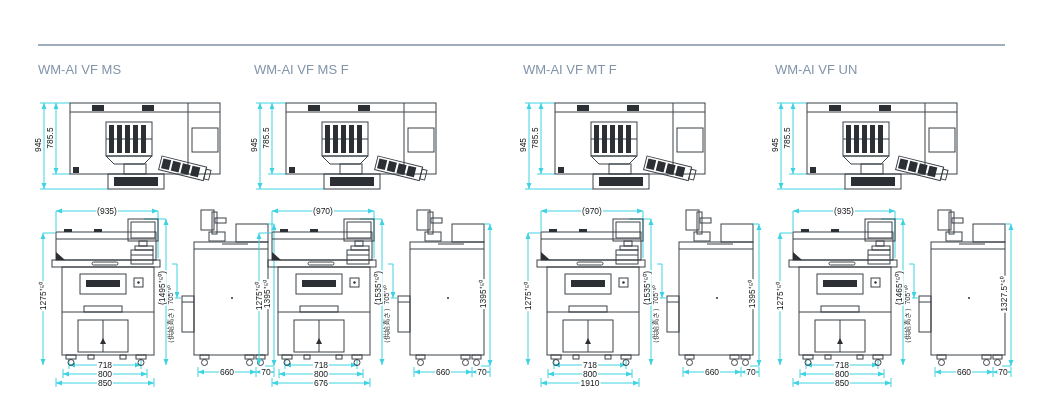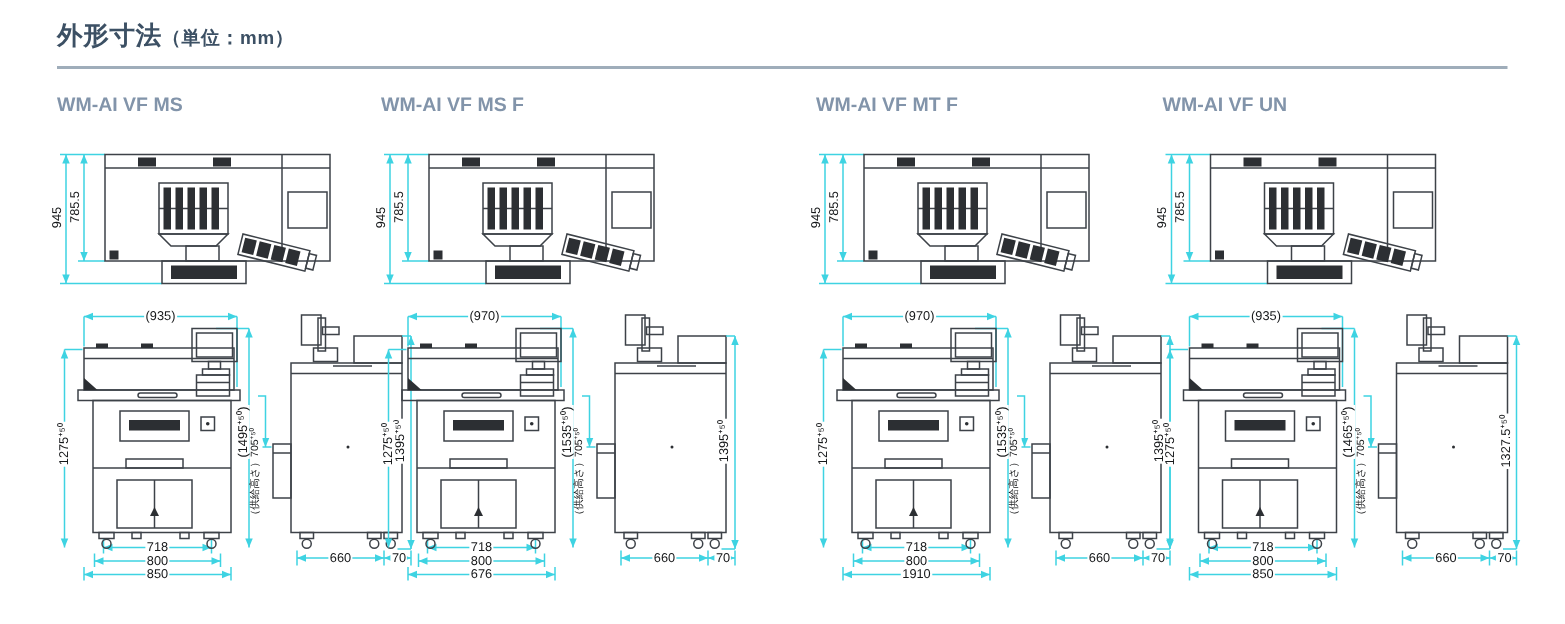--- a/index.html
+++ b/index.html
@@ -2,21 +2,21 @@
 <html><head>
 <meta charset="utf-8">
 <style>
   html,body{margin:0;padding:0;background:#fff;}
   body{width:1043px;height:416px;font-family:"Liberation Sans",sans-serif;position:relative;overflow:hidden;}
   .canvas{position:relative;width:1043px;height:416px;background:#fff;}
   .page-title{position:absolute;left:38px;top:12px;color:#3c5064;font-weight:bold;font-size:17px;letter-spacing:.5px;}
   .page-title .unit{font-size:12.5px;}
   .rule{position:absolute;left:38px;top:44px;width:967px;border-top:2px solid #9fadba;}
   .col{position:absolute;top:62px;width:244px;height:345px;}
-  .model{position:absolute;left:2px;top:0;color:#8294aa;font-weight:bold;font-size:13px;white-space:nowrap;}
+  .model{position:absolute;left:2px;top:0;color:#8294aa;font-weight:normal;font-size:13px;white-space:nowrap;}
   .topview{position:absolute;left:0;top:36px;width:200px;height:96px;}
   .frontview{position:absolute;left:0;top:140px;width:145px;height:192px;}
   .sideview{position:absolute;left:146px;top:140px;width:98px;height:192px;}
   .topview svg,.frontview svg,.sideview svg{display:block;overflow:visible;}
   .dlab{position:absolute;font-size:8.5px;line-height:9px;color:#16181a;background:#fff;white-space:nowrap;padding:0 1px;transform:translate(-50%,-50%);}
   .dlab.v{transform:translate(-50%,-50%) rotate(-90deg);}
   .dlab.sm{font-size:7px;line-height:8px;}
   .k{stroke:#3d4248;fill:none;stroke-width:1;}
   .kf{fill:#2c2f33;stroke:none;}
   .c{stroke:#3ed3e2;fill:none;stroke-width:1;}
@@ -165,21 +165,20 @@
       <line class="c" x1="74" y1="170" x2="92" y2="170"></line>
       <path class="cf" d="M16,170 l6,-2.5 v5 z"></path>
         <path class="cf" d="M74,170 l-6,-2.5 v5 z"></path>
       <path class="cf" d="M74,170 l6,-2.5 v5 z"></path>
         <path class="cf" d="M92,170 l-6,-2.5 v5 z"></path>
     </g>
   </defs>
 </svg>
 
 <div class="canvas">
-  <div class="page-title"><span>外形寸法</span><span class="unit">（単位：mm）</span></div>
   <div class="rule"></div>
 
   <div class="col" style="left:36px">
     <div class="model">WM-AI VF MS</div>
     <div class="topview">
       <svg width="200" height="96" viewBox="0 0 200 96">
           <use href="#sym-top"></use>
         </svg>
       <span class="dlab v" style="left:2px;top:47px">945</span>
       <span class="dlab v" style="left:14px;top:40px">785.5</span>
@@ -230,21 +229,21 @@
     <div class="sideview">
       <svg width="98" height="192" viewBox="0 0 98 192">
           <use href="#sym-side"></use>
         </svg>
       <span class="dlab v" style="left:85px;top:92px">1395⁺⁵⁰</span>
       <span class="dlab" style="left:45px;top:170px">660</span>
       <span class="dlab" style="left:84px;top:170px">70</span>
     </div>
   </div>
 
-  <div class="col" style="left:542px">
+  <div class="col" style="left:521px">
     <div class="model">WM-AI VF MT F</div>
     <div class="topview">
       <svg width="200" height="96" viewBox="0 0 200 96">
           <use href="#sym-top"></use>
         </svg>
       <span class="dlab v" style="left:2px;top:47px">945</span>
       <span class="dlab v" style="left:14px;top:40px">785.5</span>
     </div>
     <div class="frontview">
       <svg width="145" height="192" viewBox="0 0 145 192">

